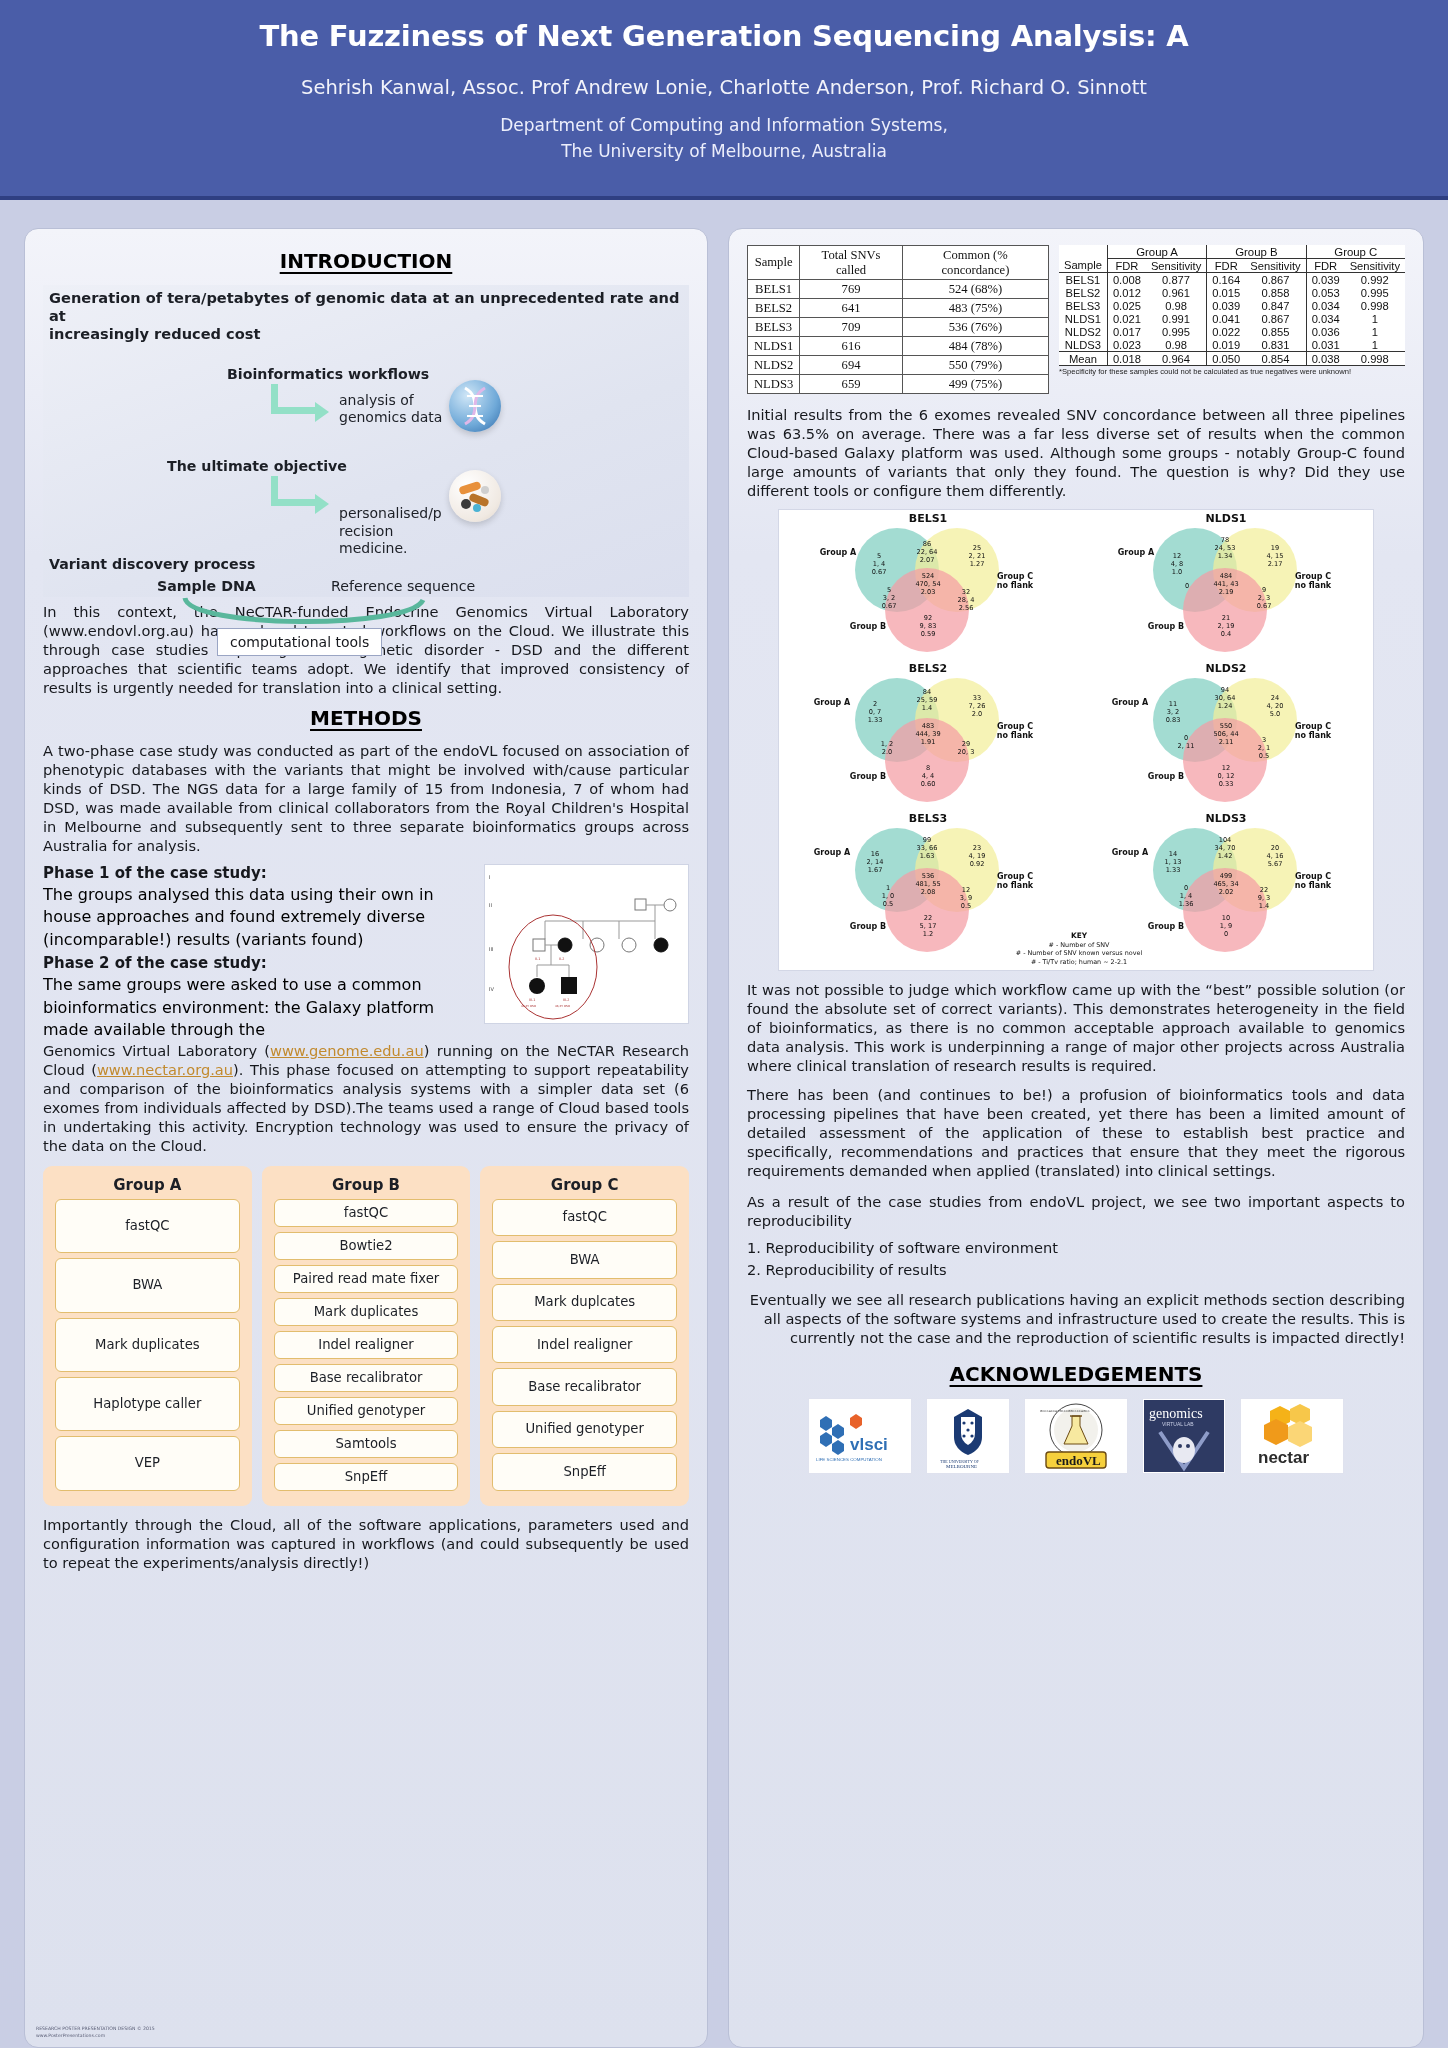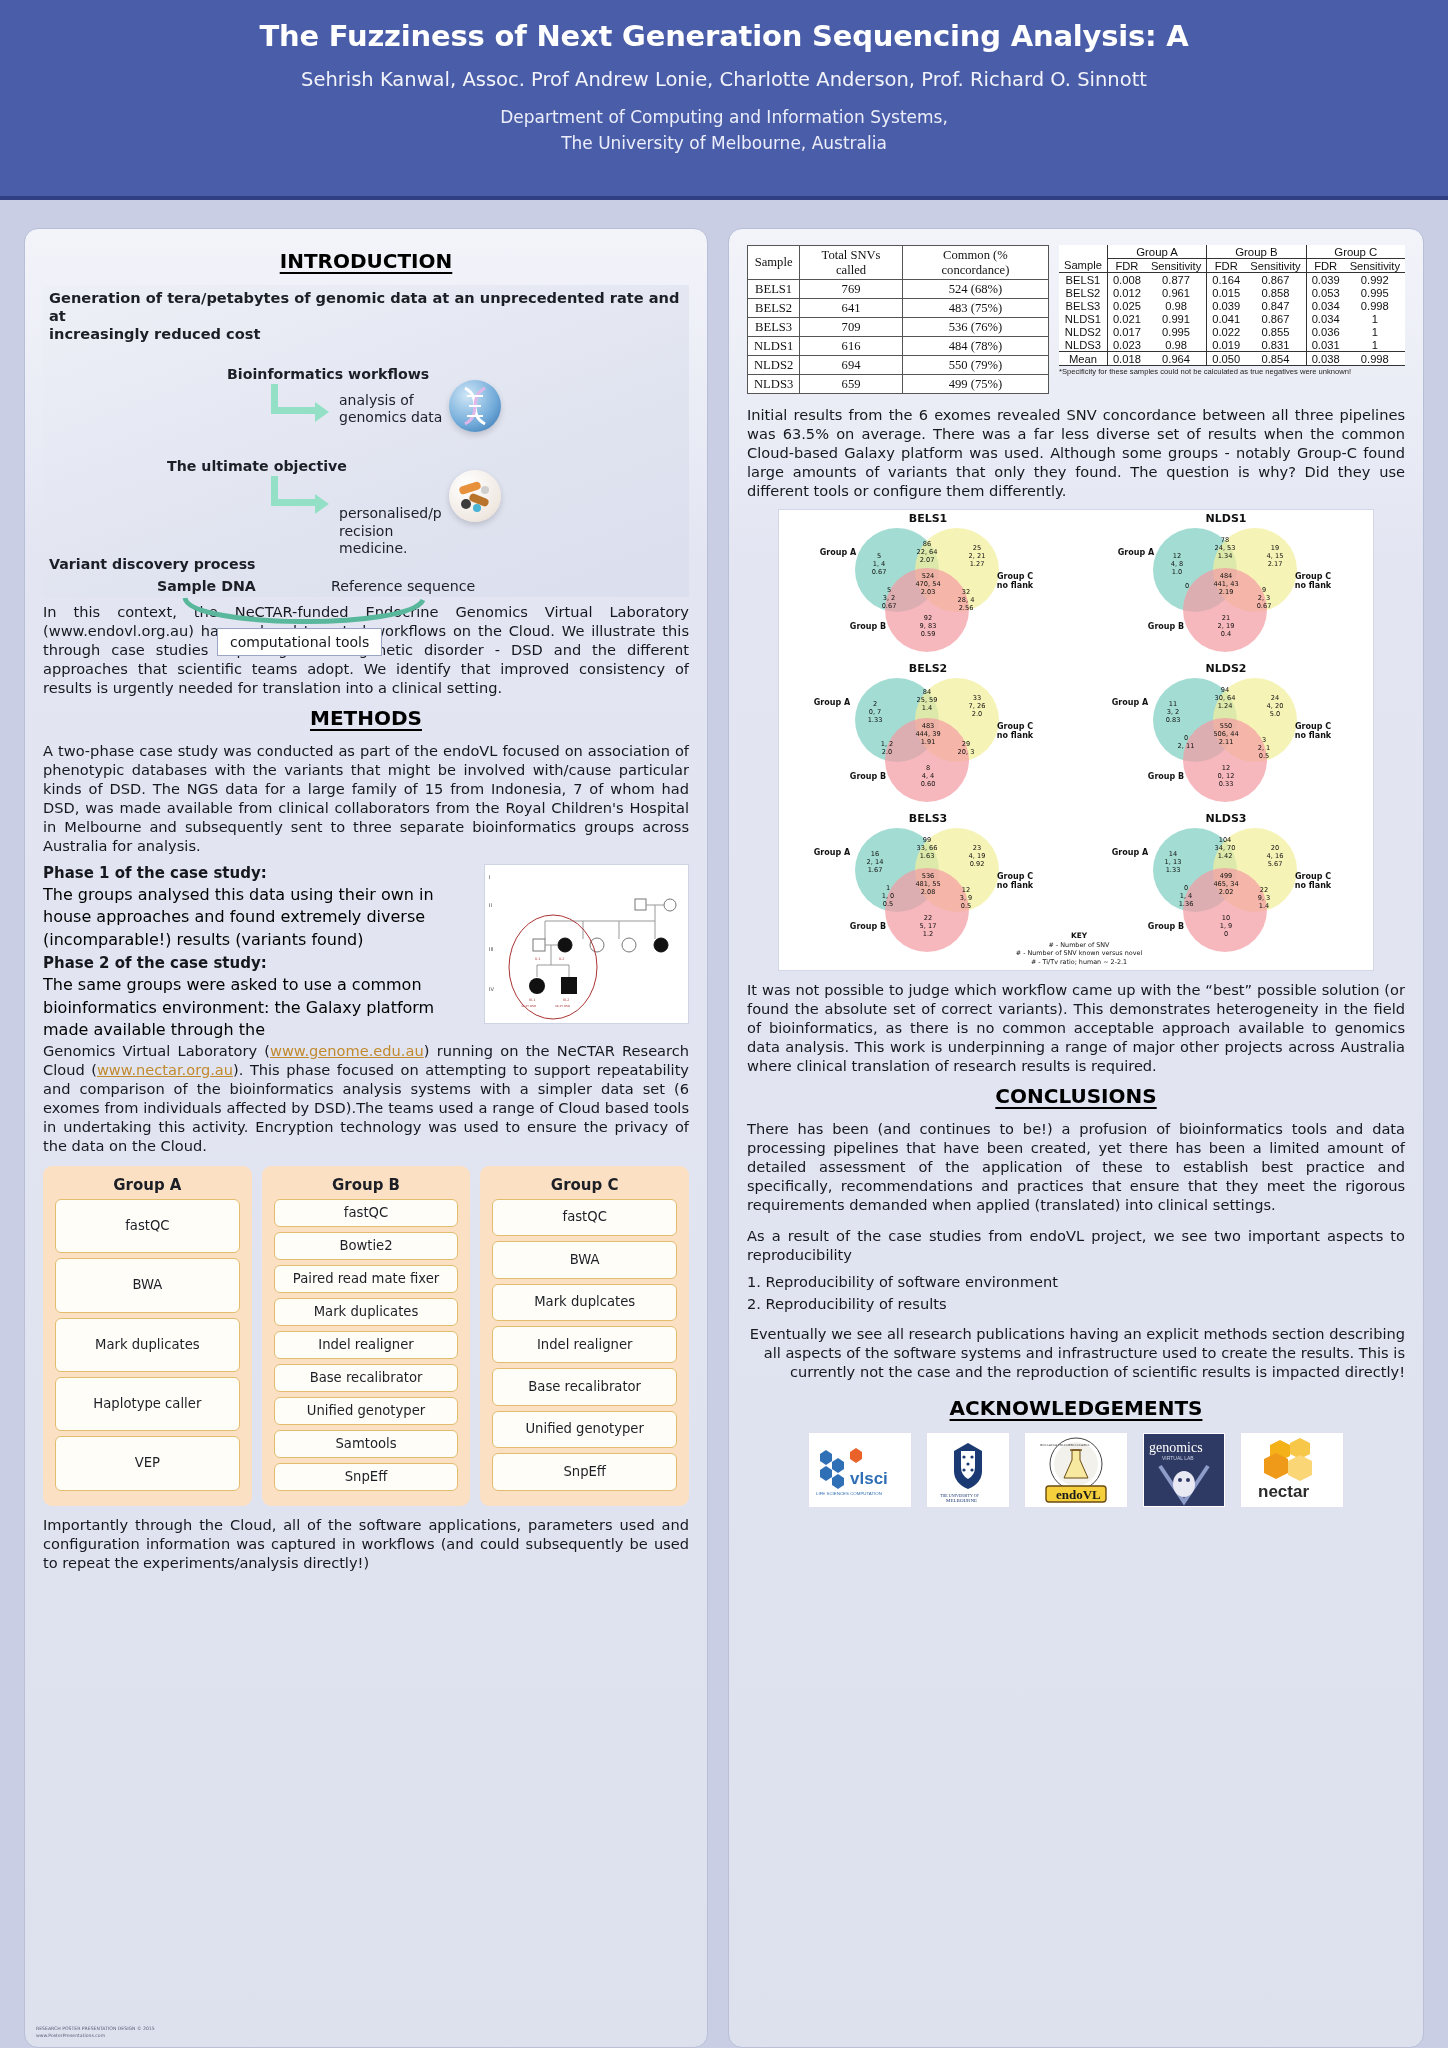--- a/index.html
+++ b/index.html
@@ -24,21 +24,21 @@
   }
   #header .title {
     font-size:29px; font-weight:bold;
     line-height:1.38;
     text-align:center;
     max-width:1100px;
     letter-spacing:-0.2px;
   }
   #header .authors {
     font-size:19.5px;
-    margin-top:12px;
+    margin-top:20px;
     text-align:center;
     color:#f2f3fa;
   }
   #header .dept {
     font-size:17px;
     margin-top:14px;
     text-align:center;
     line-height:1.5;
     color:#eceefb;
   }
@@ -797,21 +797,20 @@
       <div class="key-box" style="left:200px;bottom:4px;width:200px;">
         <b>KEY</b><br>
         <span># - Number of SNV</span><br>
         <span># - Number of SNV known versus novel</span><br>
         <span># - Ti/Tv ratio; human ~ 2-2.1</span>
       </div>
     </div>
 
     <p class="body-text">It was not possible to judge which workflow came up with the “best” possible solution (or found the absolute set of correct variants). This demonstrates heterogeneity in the field of bioinformatics, as there is no common acceptable approach available to genomics data analysis. This work is underpinning a range of major other projects across Australia where clinical translation of research results is required.</p>
 
-    <h2 class="section" style="margin-top:6px;">CONCLUSIONS</h2>
 
     <p class="body-text" style="margin-top:10px;">There has been (and continues to be!) a profusion of bioinformatics tools and data processing pipelines that have been created, yet there has been a limited amount of detailed assessment of the application of these to establish best practice and specifically, recommendations and practices that ensure that they meet the rigorous requirements demanded when applied (translated) into clinical settings.</p>
     <p class="body-text" style="margin-top:12px;">As a result of the case studies from endoVL project, we see two important aspects to reproducibility</p>
     <div class="ol-list">1.  Reproducibility of software environment</div>
     <div class="ol-list">2.  Reproducibility of results</div>
     <p class="body-text" style="text-align:right;margin-top:11px;">Eventually we see all research publications having an explicit methods section describing all aspects of the software systems and infrastructure used to create the results. This is currently not the case and the reproduction of scientific results is impacted directly!</p>
 
     <h2 class="section" style="margin-top:14px;">ACKNOWLEDGEMENTS</h2>
 
     <div class="ack-row">

